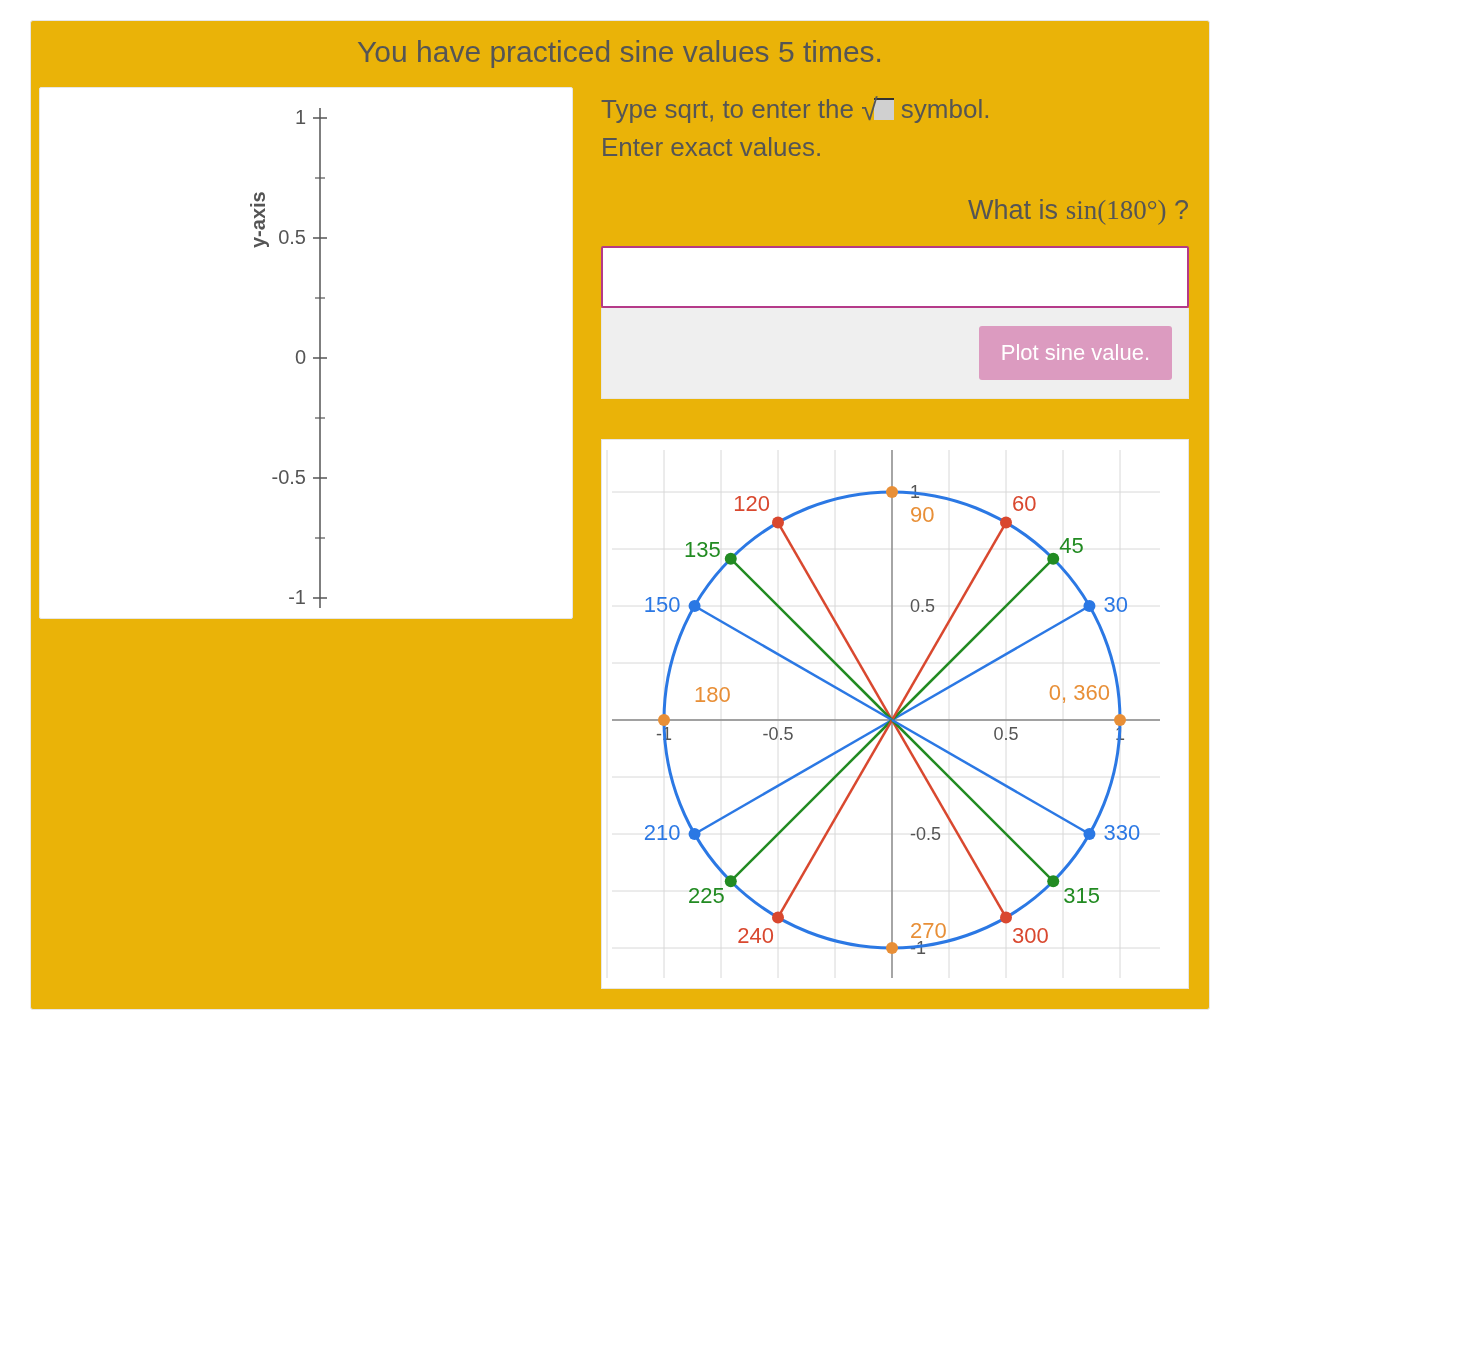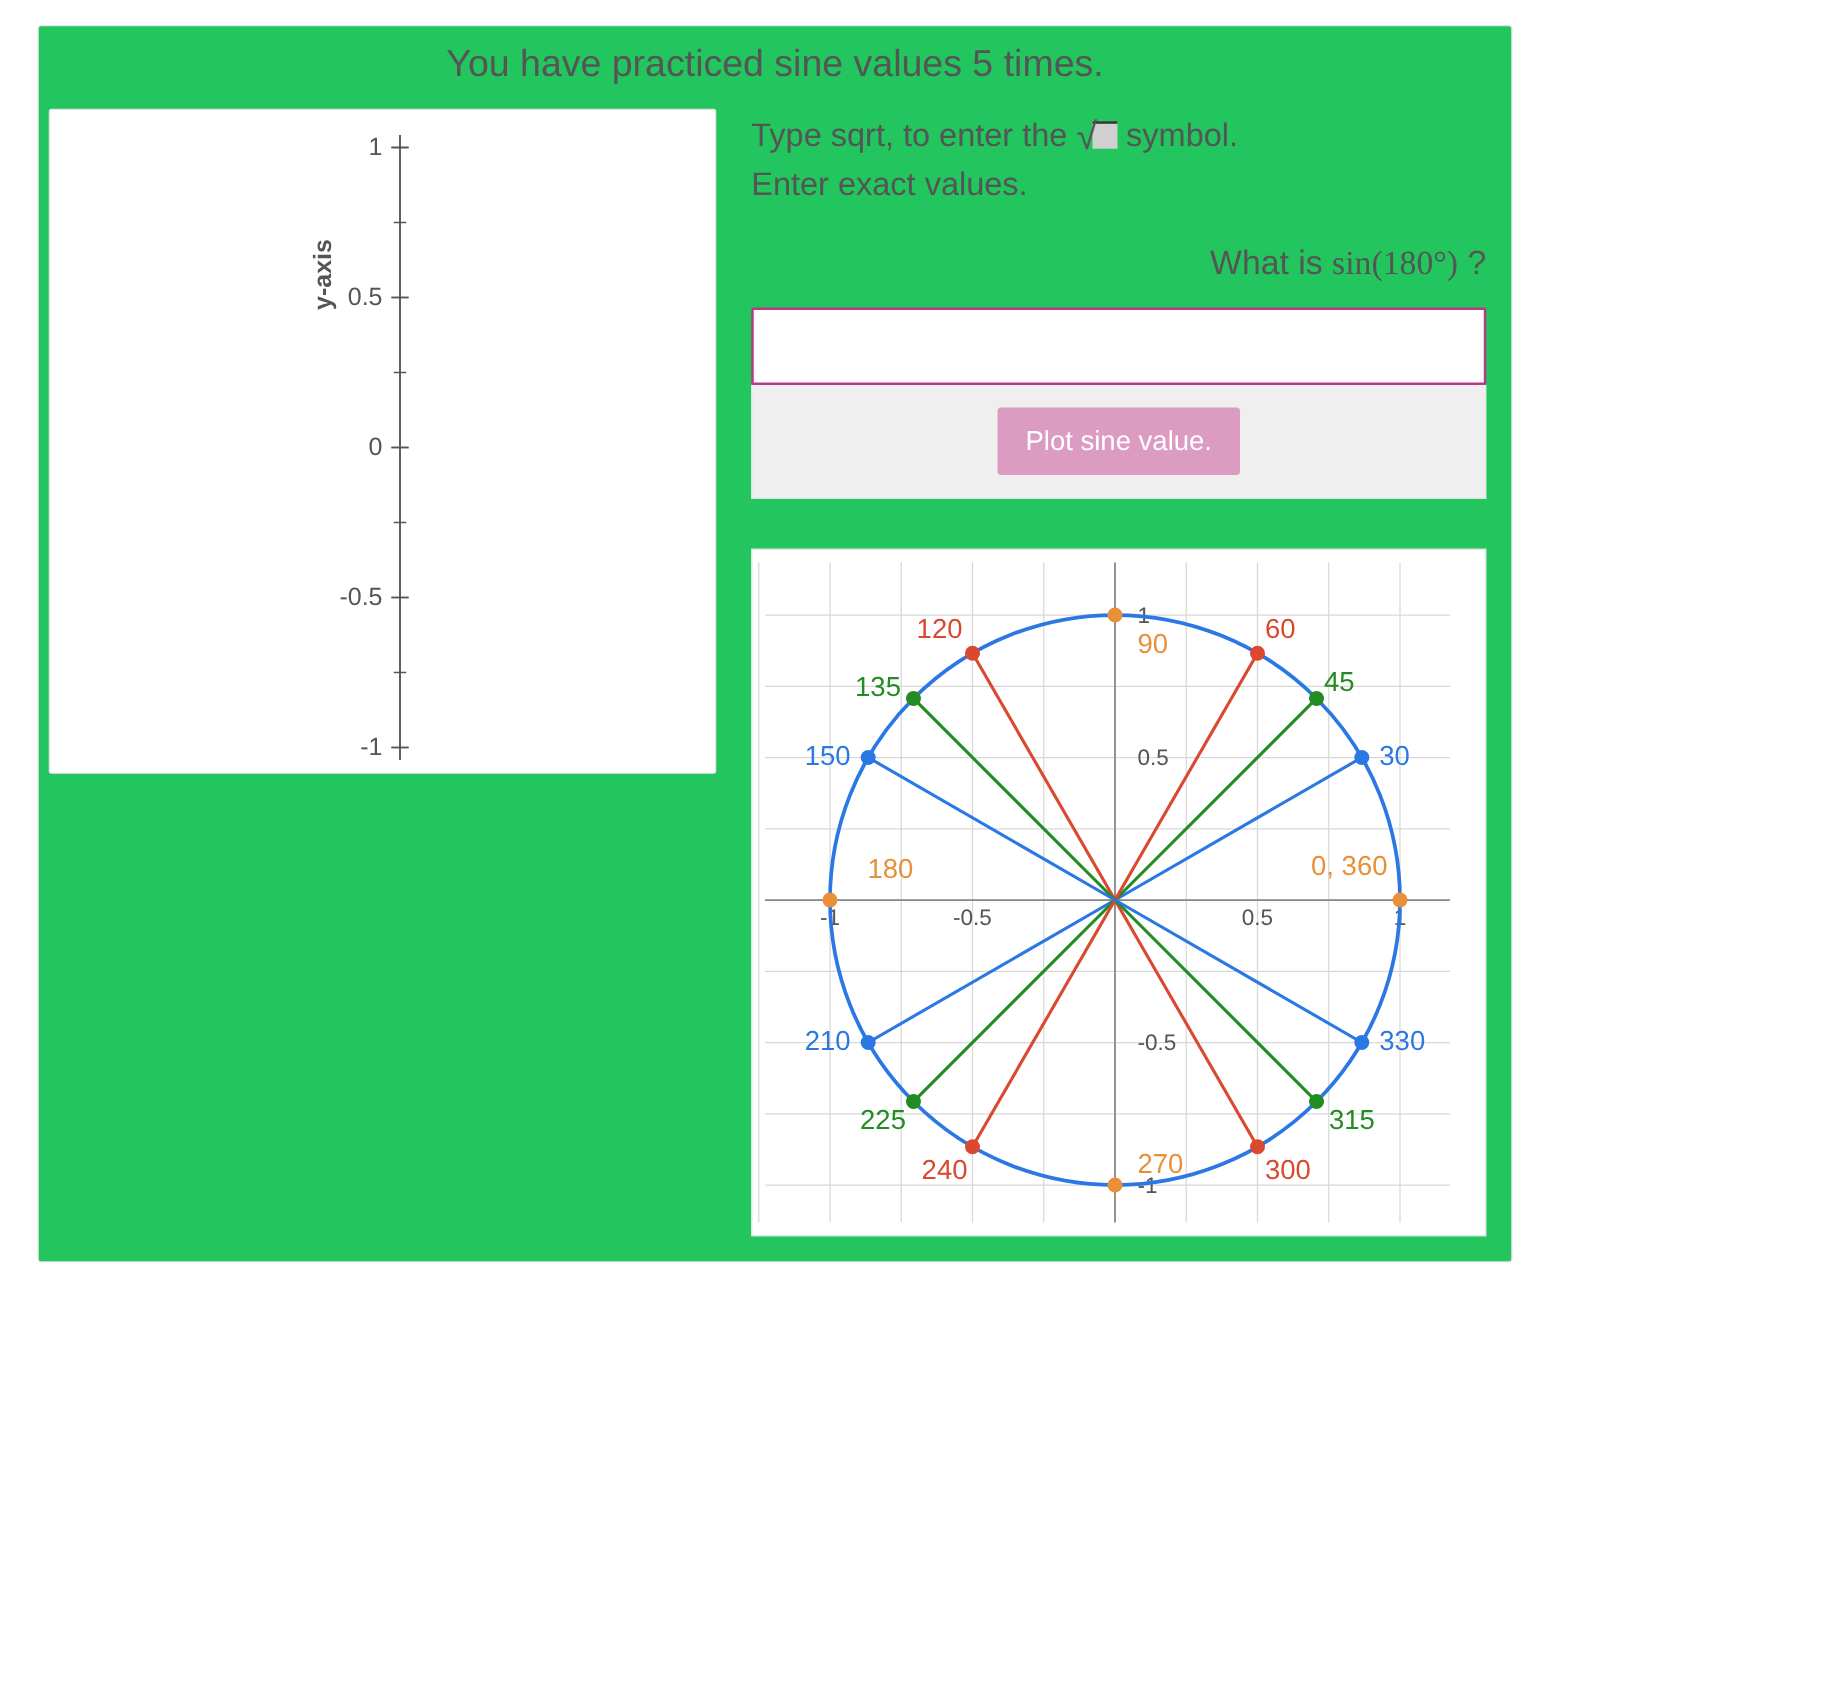--- a/index.html
+++ b/index.html
@@ -16,21 +16,21 @@
   body {
     font-family: "Helvetica Neue", Arial, sans-serif;
     color: var(--text);
     margin: 0;
     padding: 20px 30px;
     width: 1466px;
   }
   .card {
     border: 1px solid #e6e6e6;
     border-radius: 3px;
-    background: #22c55e;
+    background: #eab308;
     padding: 0;
     width: 1180px;
   }
   h2.title {
     text-align: center;
     font-weight: 400;
     font-size: 30px;
     margin: 14px 0 18px 0;
     color: #555;
   }
@@ -92,21 +92,21 @@
     border: 2px solid #b53a88;
     border-radius: 2px;
     outline: none;
     background: #fff;
   }
   .btn-row {
     background: #efefef;
     padding: 18px 16px;
     margin: 0;
     display: flex;
-    justify-content: center;
+    justify-content: flex-end;
     border: 1px solid #e6e6e6;
     border-top: none;
   }
   .plot-btn {
     background: #dc9bc0;
     color: #fff;
     font-size: 22px;
     border: none;
     padding: 14px 22px;
     border-radius: 3px;

